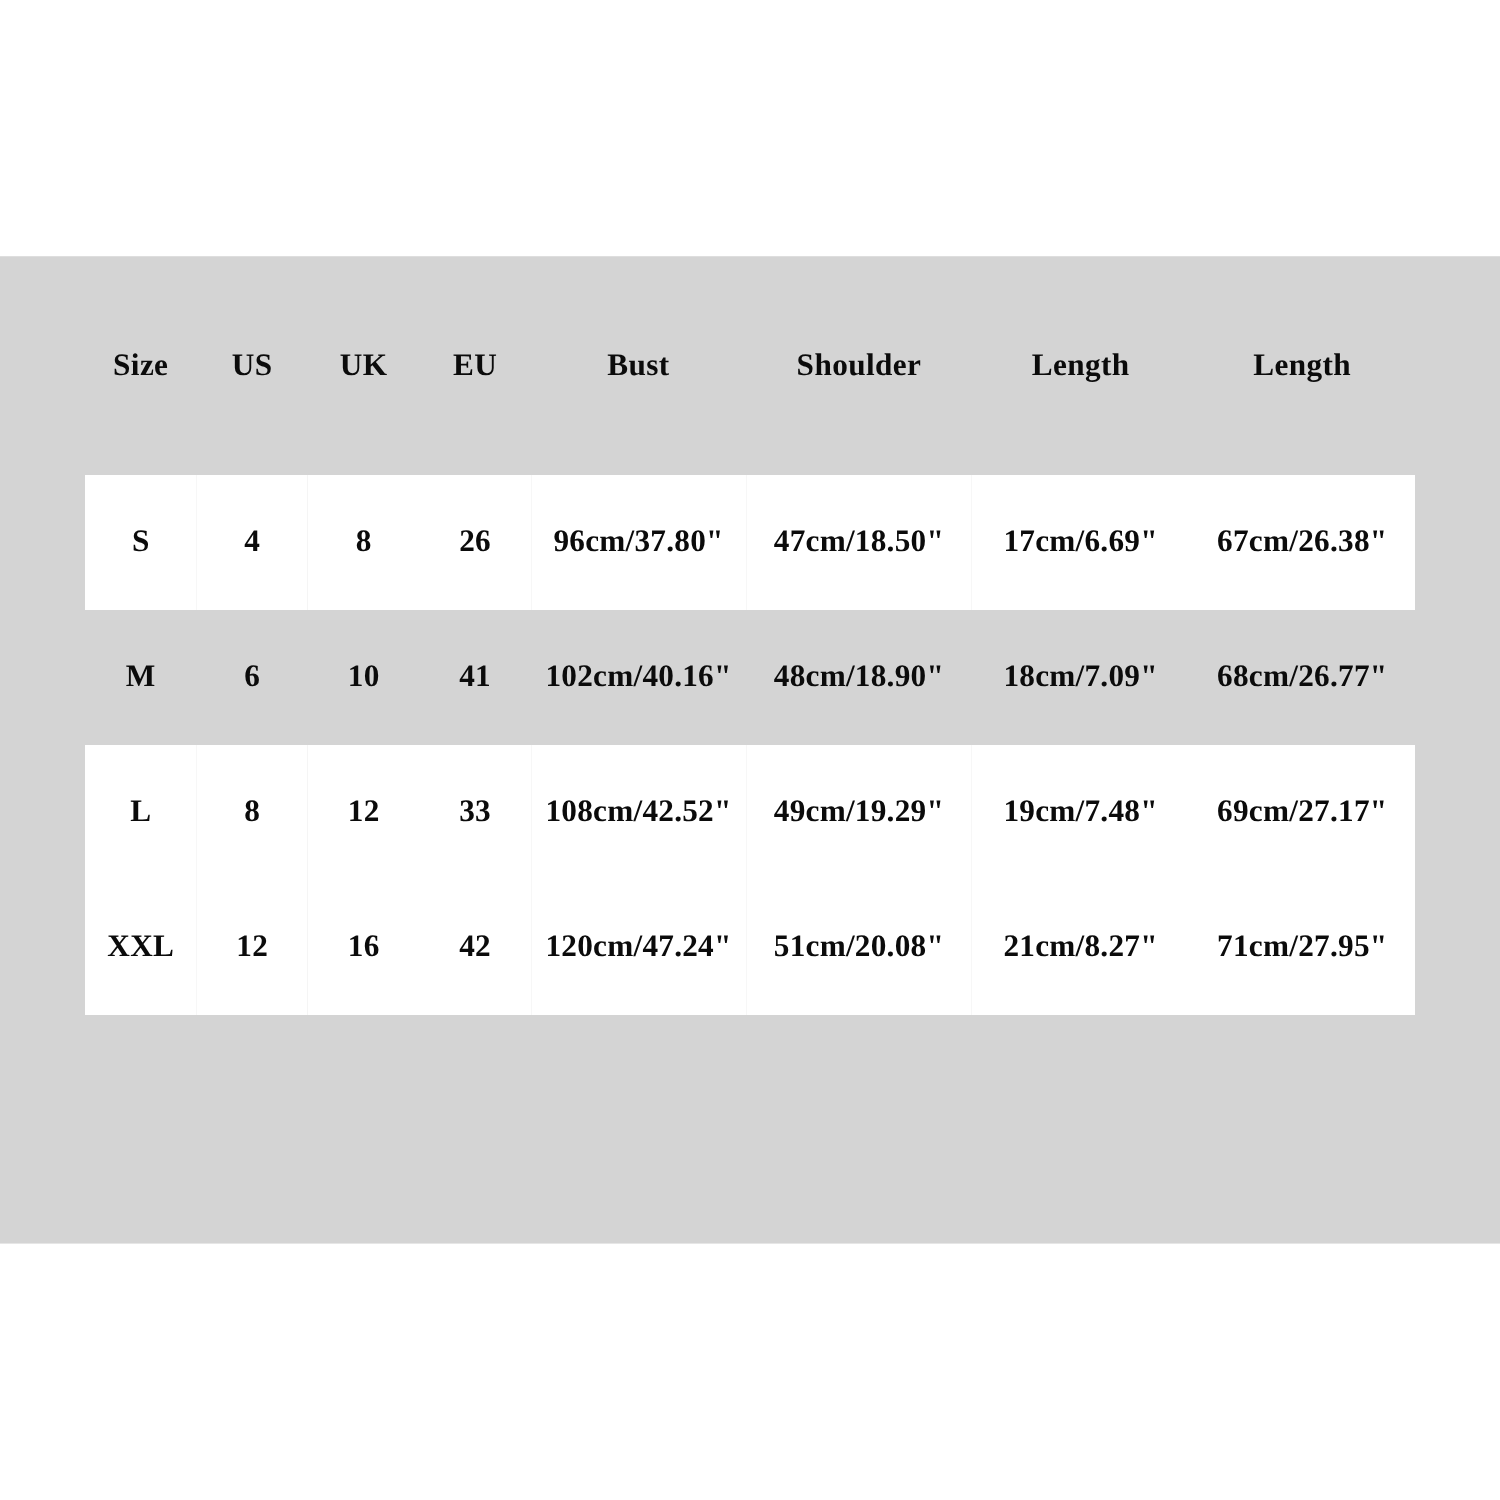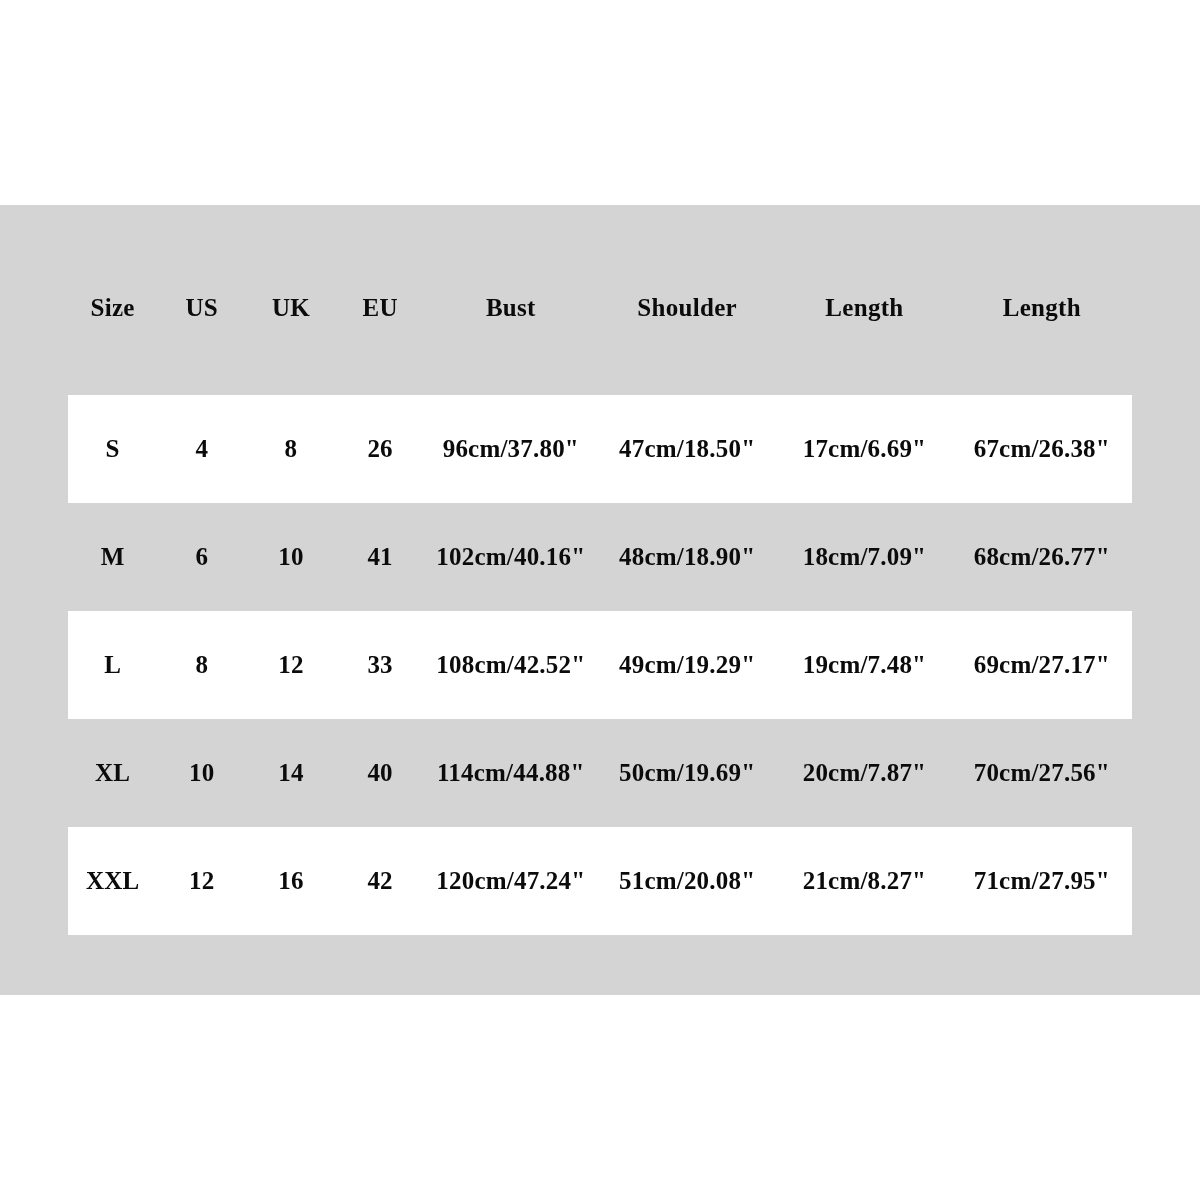--- a/index.html
+++ b/index.html
@@ -24,21 +24,21 @@
     position: absolute;
     left: 0;
     top: 205px;
     width: 1200px;
     height: 790px;
     background: #d4d4d4;
   }
   .chart-wrap {
     position: absolute;
     left: 0;
-    top: 220px;
+    top: 205px;
     width: 1021px;
     height: 790px;
   }
   table.size-table {
     position: absolute;
     left: 68px;
     top: 0px;
     border-collapse: separate;
     border-spacing: 0;
     width: 1064px;
@@ -152,30 +152,20 @@
         <tr class="data-row row-white">
           <td>L</td>
           <td>8</td>
           <td>12</td>
           <td>33</td>
           <td>108cm/42.52"</td>
           <td>49cm/19.29"</td>
           <td>19cm/7.48"</td>
           <td>69cm/27.17"</td>
         </tr>
-        <tr class="data-row row-grey">
-          <td>XL</td>
-          <td>10</td>
-          <td>14</td>
-          <td>40</td>
-          <td>114cm/44.88"</td>
-          <td>50cm/19.69"</td>
-          <td>20cm/7.87"</td>
-          <td>70cm/27.56"</td>
-        </tr>
         <tr class="data-row row-white">
           <td>XXL</td>
           <td>12</td>
           <td>16</td>
           <td>42</td>
           <td>120cm/47.24"</td>
           <td>51cm/20.08"</td>
           <td>21cm/8.27"</td>
           <td>71cm/27.95"</td>
         </tr>

